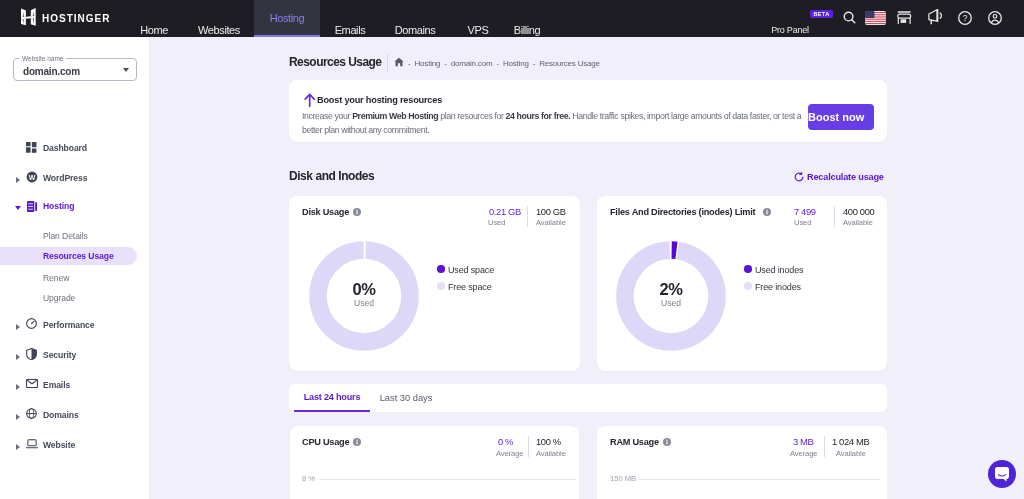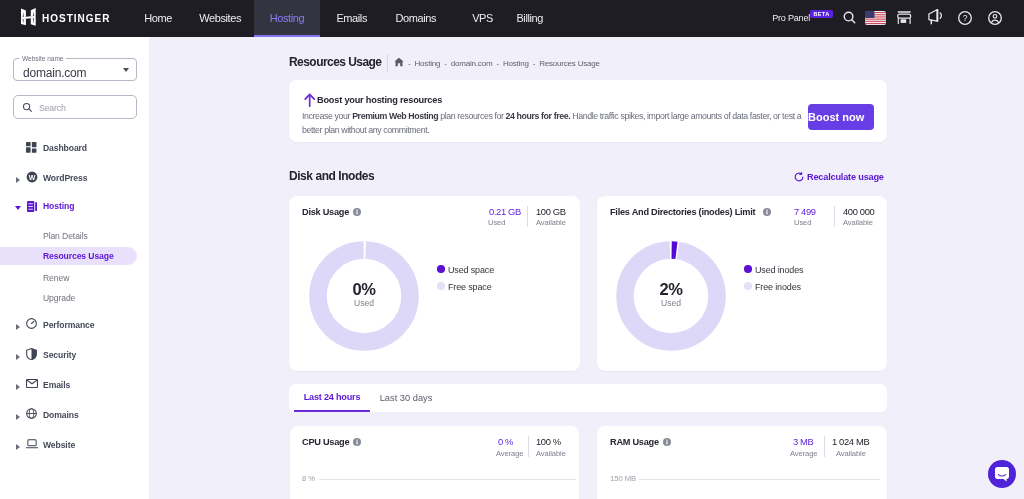--- a/index.html
+++ b/index.html
@@ -1,30 +1,30 @@
 <!DOCTYPE html>
 <html><head>
 <meta charset="utf-8">
 <style>
 *{margin:0;padding:0;box-sizing:border-box}
 html,body{width:1024px;height:499px;overflow:hidden;font-family:"Liberation Sans",sans-serif;background:#f1effa}
 .abs{position:absolute}
 
 .topbar{position:absolute;left:0;top:0;width:1024px;height:37px;background:#1e1d24}
-.navitem{position:absolute;top:0;height:37px;line-height:37px;color:#ededf0;font-size:11px;letter-spacing:-.4px;text-align:right}
+.navitem{position:absolute;top:12px;height:37px;line-height:37px;color:#ededf0;font-size:11px;letter-spacing:-.4px;text-align:center}
 .nav-active-bg{position:absolute;left:254px;top:0;width:66px;height:37px;background:#343340;border-bottom:2px solid #8274f2}
 .nav-active-bg span{display:block;width:100%;height:35px;line-height:36px;text-align:center;color:#8a7cf0;font-size:11px;letter-spacing:-.4px}
 .logo-txt{position:absolute;left:42px;top:0;height:37px;line-height:38px;color:#fff;font-weight:bold;font-size:10px;letter-spacing:1px}
 .beta{position:absolute;left:810px;top:10px;width:23px;height:8px;background:#5b21e0;border-radius:2px;color:#fff;font-size:5.5px;font-weight:bold;letter-spacing:.4px;text-align:center;line-height:9px}
 .tico{position:absolute;top:0}
 
 .sidebar{position:absolute;left:0;top:37px;width:150px;height:462px;background:#fff;border-right:1px solid #edebf4}
 .selbox{position:absolute;left:13px;top:21px;width:124px;height:23px;border:1px solid #b9b7c6;border-radius:4px}
 .selbox .lbl{position:absolute;left:5px;top:-4px;background:#fff;padding:0 3px;font-size:6.5px;color:#6f7280}
-.selbox .val{position:absolute;left:9px;top:7px;font-size:12px;color:#383b48;font-weight:normal;letter-spacing:-.2px}
+.selbox .val{position:absolute;left:9px;top:7px;font-size:10px;color:#383b48;font-weight:bold;letter-spacing:-.2px}
 .selbox .car{position:absolute;right:7px;top:9px;width:0;height:0;border-left:3px solid transparent;border-right:3px solid transparent;border-top:4px solid #4a4e5c}
 .searchbox{position:absolute;left:13px;top:58px;width:124px;height:24px;border:1px solid #b9b7c6;border-radius:5px}
 .searchbox .ph{position:absolute;left:25px;top:7px;font-size:8.8px;color:#9a9daa;letter-spacing:-.2px}
 .mitem{position:absolute;left:0;width:150px;height:20px}
 .mitem .txt{position:absolute;left:43px;top:3px;font-size:8.6px;font-weight:bold;color:#454a58;letter-spacing:-.1px}
 .mitem .car{position:absolute;left:16px;top:7px;width:0;height:0;border-top:3px solid transparent;border-bottom:3px solid transparent;border-left:4px solid #6a6e7c}
 .sub{position:absolute;left:43px;font-size:8.6px;color:#6f727e;letter-spacing:-.1px}
 .pill{position:absolute;left:0;top:210px;width:137px;height:18px;background:#e9e1fb;border-radius:0 9px 9px 0}
 
 .main{position:absolute;left:150px;top:37px;width:874px;height:462px;background:#f1effa}
@@ -125,27 +125,20 @@
       <path d="M4.6 12.6 a3.6 3.6 0 0 1 6.8 0" fill="none" stroke="#e8e8ec" stroke-width="1.2"></path>
     </svg>
 </div>
 
 <div class="sidebar">
   <div class="selbox">
       <div class="lbl">Website name</div>
       <div class="val">domain.com</div>
       <div class="car"></div>
     </div>
-  <div class="searchbox">
-    <svg class="abs" style="left:8px;top:6px" width="11" height="11" viewBox="0 0 12 12">
-        <circle cx="5" cy="5" r="3.4" fill="none" stroke="#4e5260" stroke-width="1.2"></circle>
-        <line x1="7.6" y1="7.6" x2="10.2" y2="10.2" stroke="#4e5260" stroke-width="1.2" stroke-linecap="round"></line>
-      </svg>
-    <div class="ph">Search</div>
-  </div>
 
   <div class="mitem" style="top:103px">
     <svg class="abs" style="left:26px;top:2px" width="11" height="11" viewBox="0 0 12 12" fill="#3f4452">
         <rect x="0" y="0" width="5" height="4.6" rx=".5"></rect>
         <rect x="6.4" y="0" width="5" height="5.8" rx=".5"></rect>
         <rect x="0" y="5.8" width="5" height="5.8" rx=".5"></rect>
         <rect x="6.4" y="7" width="5" height="4.6" rx=".5"></rect>
       </svg>
     <div class="txt">Dashboard</div>
   </div>

